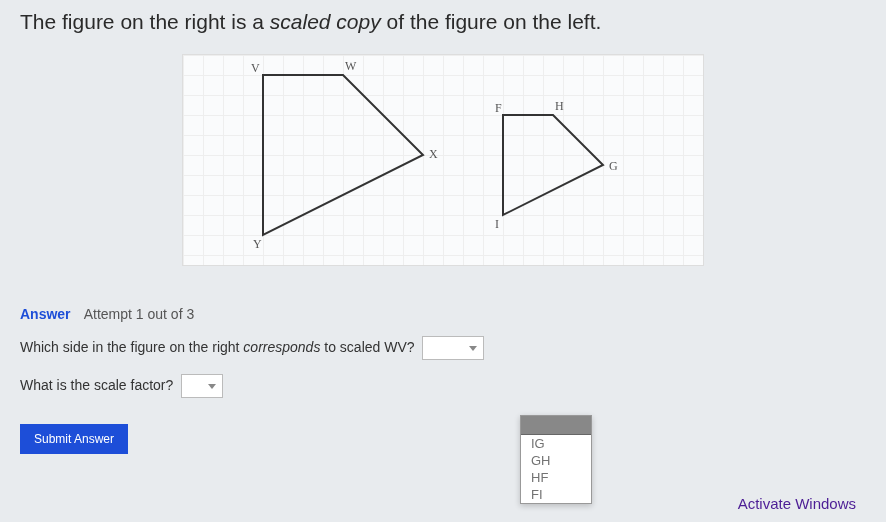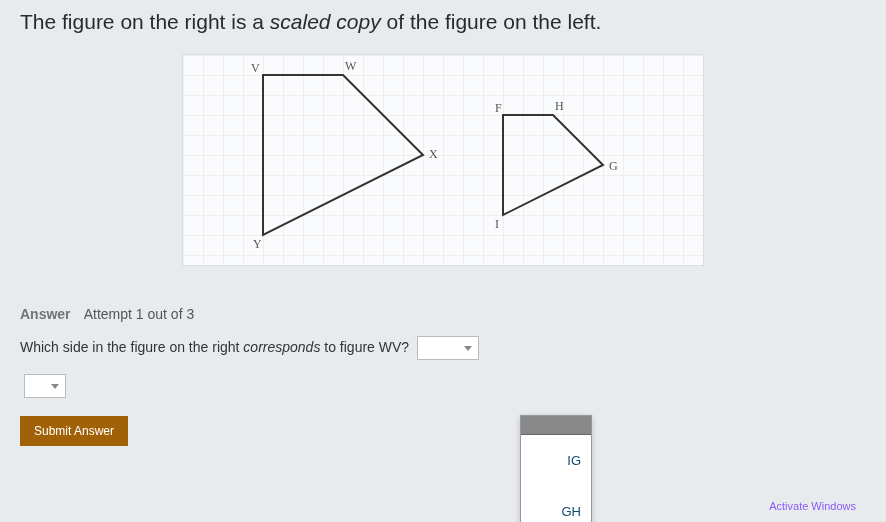--- a/index.html
+++ b/index.html
@@ -2,29 +2,29 @@
 <html><head>
 <meta charset="utf-8">
 <style>
 body { margin:0; padding:10px 20px; font-family:Arial,sans-serif; background:#e8ebee; color:#333; width:886px; box-sizing:border-box; }
 .prompt { font-size:21px; color:#2a2a2a; margin-bottom:20px; }
 .italic { font-style:italic; }
 .figure-area { background:#fafbfc; border:1px solid #ddd; width:520px; height:210px; margin:0 auto 30px auto; position:relative; background-image:linear-gradient(#eee 1px,transparent 1px),linear-gradient(90deg,#eee 1px,transparent 1px); background-size:20px 20px; }
 .figure-area svg { position:absolute; top:0; left:0; }
 .lbl { position:absolute; font-size:12px; color:#555; font-family:serif; }
 .answer-row { margin-top:40px; font-size:14px; color:#555; }
-.answer-row b { color:#737373; margin-right:10px; }
+.answer-row b { color:#1d4ed8; margin-right:10px; }
 .q-line { margin:14px 0; font-size:14px; color:#333; position:relative; }
 .select-box { display:inline-block; border:1px solid #bbb; background:#fff; width:60px; height:22px; vertical-align:middle; margin-left:4px; position:relative; }
 .select-box::after { content:""; position:absolute; right:6px; top:9px; border-left:4px solid transparent; border-right:4px solid transparent; border-top:5px solid #888; }
 .dropdown { position:absolute; left:520px; top:415px; width:70px; background:#fff; border:1px solid #999; box-shadow:0 2px 6px rgba(0,0,0,.2); }
 .dropdown-header { height:18px; background:#888; border-bottom:1px solid #666; }
-.dropdown-item { padding:18px 10px; font-size:13px; color:#0c4a6e; cursor:pointer;text-align:right; }
-.submit-btn { background:#a16207; color:#fff; border:none; padding:8px 14px; font-size:12px; margin-top:4px; cursor:pointer; }
-.watermark { position:absolute; right:30px; bottom:10px; color:#8b5cf6; font-size:11px; }
+.dropdown-item { padding:1px 10px; font-size:13px; color:#737373; cursor:pointer; }
+.submit-btn { background:#1d4ed8; color:#fff; border:none; padding:8px 14px; font-size:12px; margin-top:12px; cursor:pointer; }
+.watermark { position:absolute; right:30px; bottom:10px; color:#4c1d95; font-size:15px; }
 </style>
 </head>
 <body>
 
 
 
 <div class="prompt">
   <span>The figure on the right is a </span><span class="italic">scaled copy</span><span> of the figure on the left.</span>
 </div>
 
@@ -42,25 +42,26 @@
   <span class="lbl" style="left:426px;top:104px;">G</span>
   <span class="lbl" style="left:312px;top:162px;">I</span>
 </div>
 
 <div class="answer-row">
   <b>Answer</b>
   <span>Attempt 1 out of 3</span>
 </div>
 
 <div class="q-line">
-  <span>Which side in the figure on the right </span><span class="italic">corresponds</span><span> to figure WV?</span>
+  <span>Which side in the figure on the right </span><span class="italic">corresponds</span><span> to scaled WV?</span>
   <span class="select-box"></span>
 </div>
 
 <div class="q-line">
+  <span>What is the scale factor?</span>
   <span class="select-box" style="width:40px;"></span>
 </div>
 
 <button class="submit-btn">Submit Answer</button>
 
 <div class="dropdown">
   <div class="dropdown-header"></div>
   <div class="dropdown-item">IG</div>
   <div class="dropdown-item">GH</div>
   <div class="dropdown-item">HF</div>

